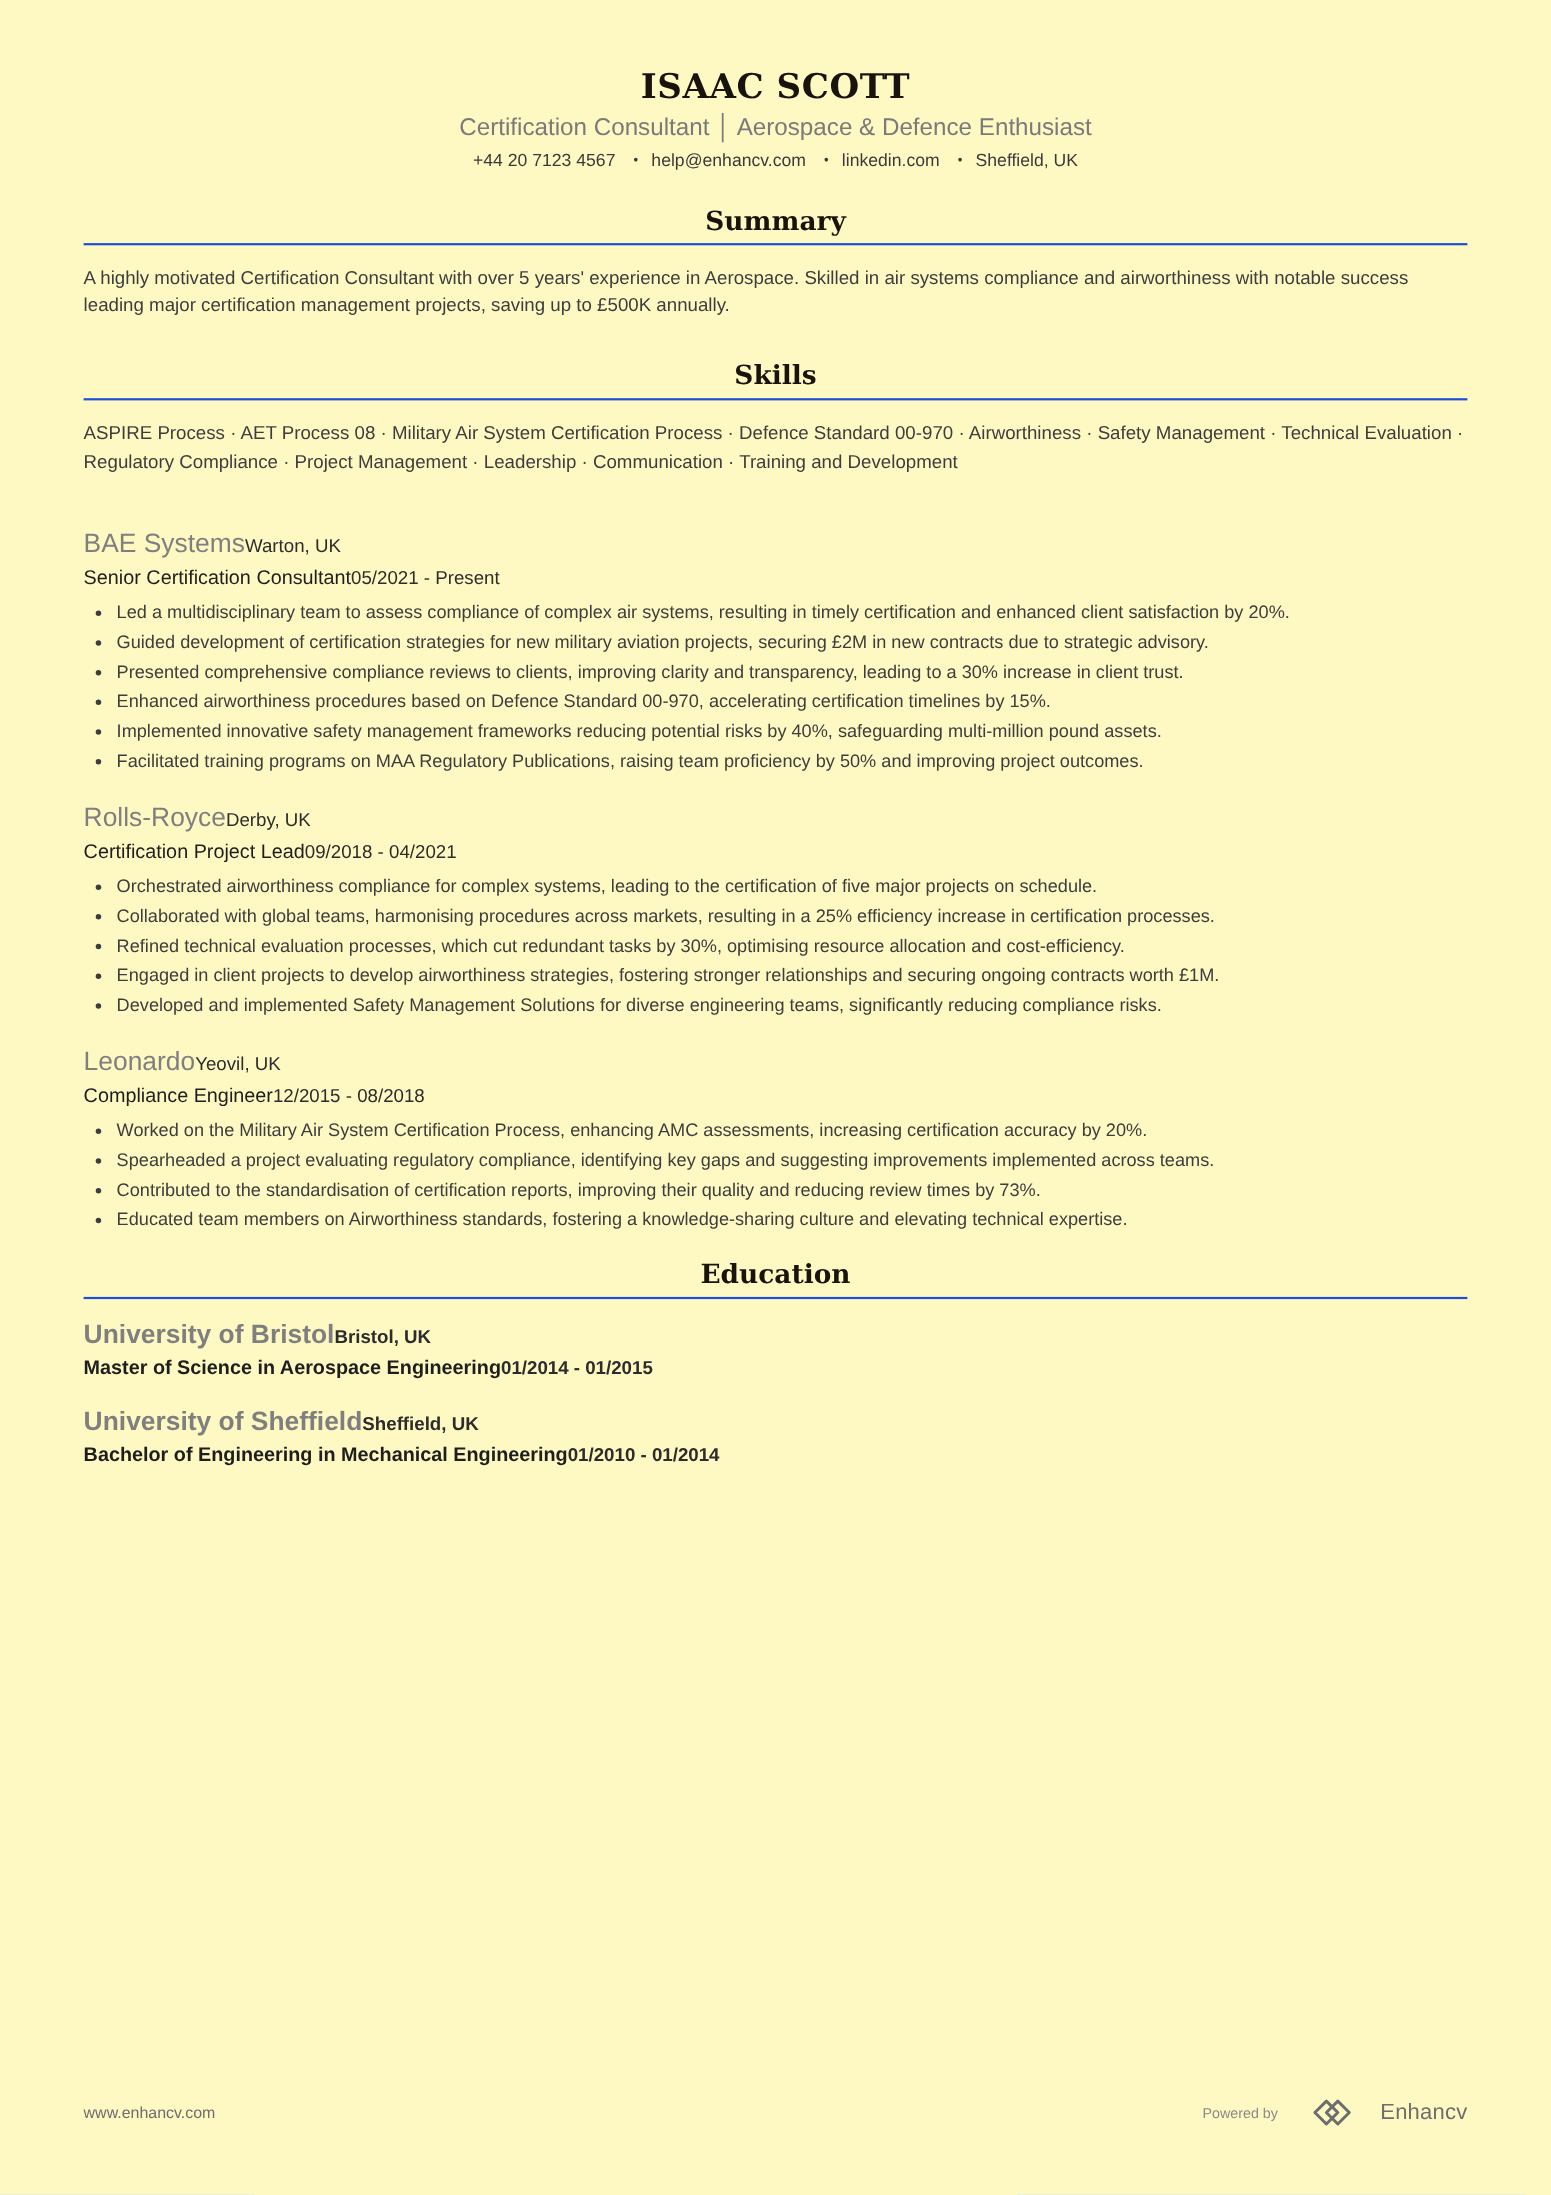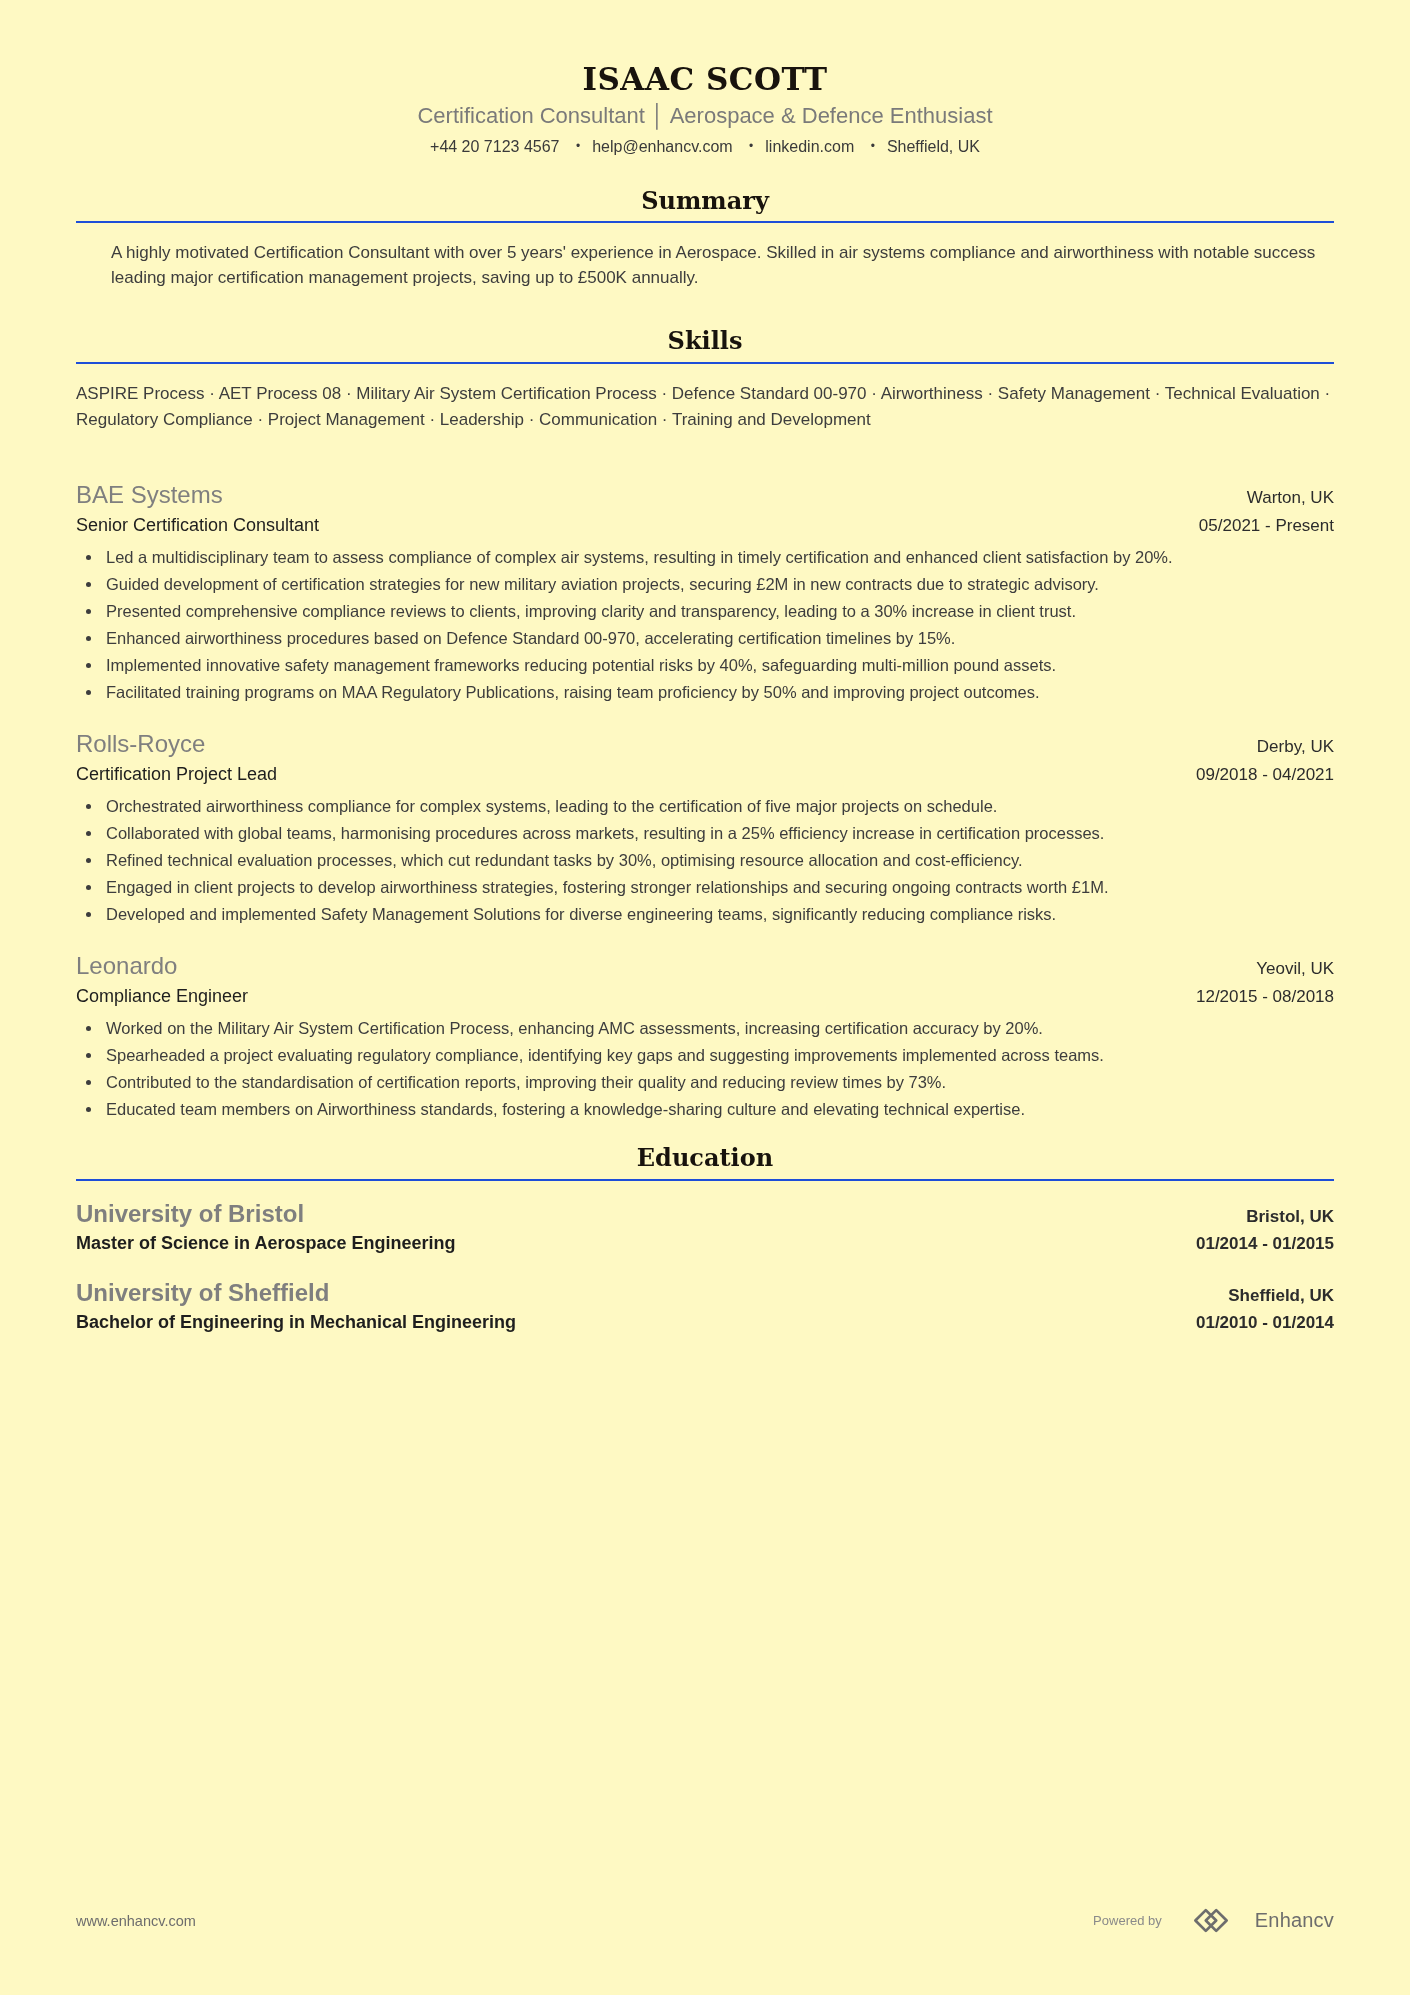--- a/index.html
+++ b/index.html
@@ -29,26 +29,26 @@
   
   .section { margin-top: 38px; }
   .section-heading-wrap {
     border-bottom: 2px solid #1d4ed8; padding-bottom: 7px;
     text-align: center; margin-bottom: 17px;
   }
   .section-heading {
     font-family: "DejaVu Serif", "Liberation Serif", serif;
     font-size: 24px; font-weight: 700; color: #18130d; line-height: 1.1;
   }
-  .body-text { font-size: 17px; line-height: 1.48; color: #3d3d3d; margin-left: 35px; }
+  .body-text { font-size: 17px; line-height: 1.48; color: #3d3d3d; }
   .skills-text { font-size: 17px; line-height: 1.55; color: #3d3d3d; }
   .skill-item:not(:last-child)::after { content: " · "; }
   
   .entry { margin-bottom: 25px; }
-  .entry-row { display: flex; justify-content: space-between; align-items: baseline; }
+  .entry-row { display: flex; justify-content: flex-start; align-items: baseline; }
   .company { font-size: 24px; color: #7f7f7f; line-height: 1.3; }
   .entry-meta { font-size: 17px; color: #2c2c2c; white-space: nowrap; }
   .role { font-size: 18px; color: #1e1e1e; line-height: 1.4; margin-top: 2px; }
   .bullets { margin: 8px 0 0 0; padding-left: 27px; list-style: disc outside; }
   .bullets li {
     font-size: 16.5px; line-height: 1.34; color: #3d3d3d;
     margin-bottom: 5px; padding-left: 3px;
   }
   .edu-entry { margin-bottom: 21px; font-weight: bold; }
   

